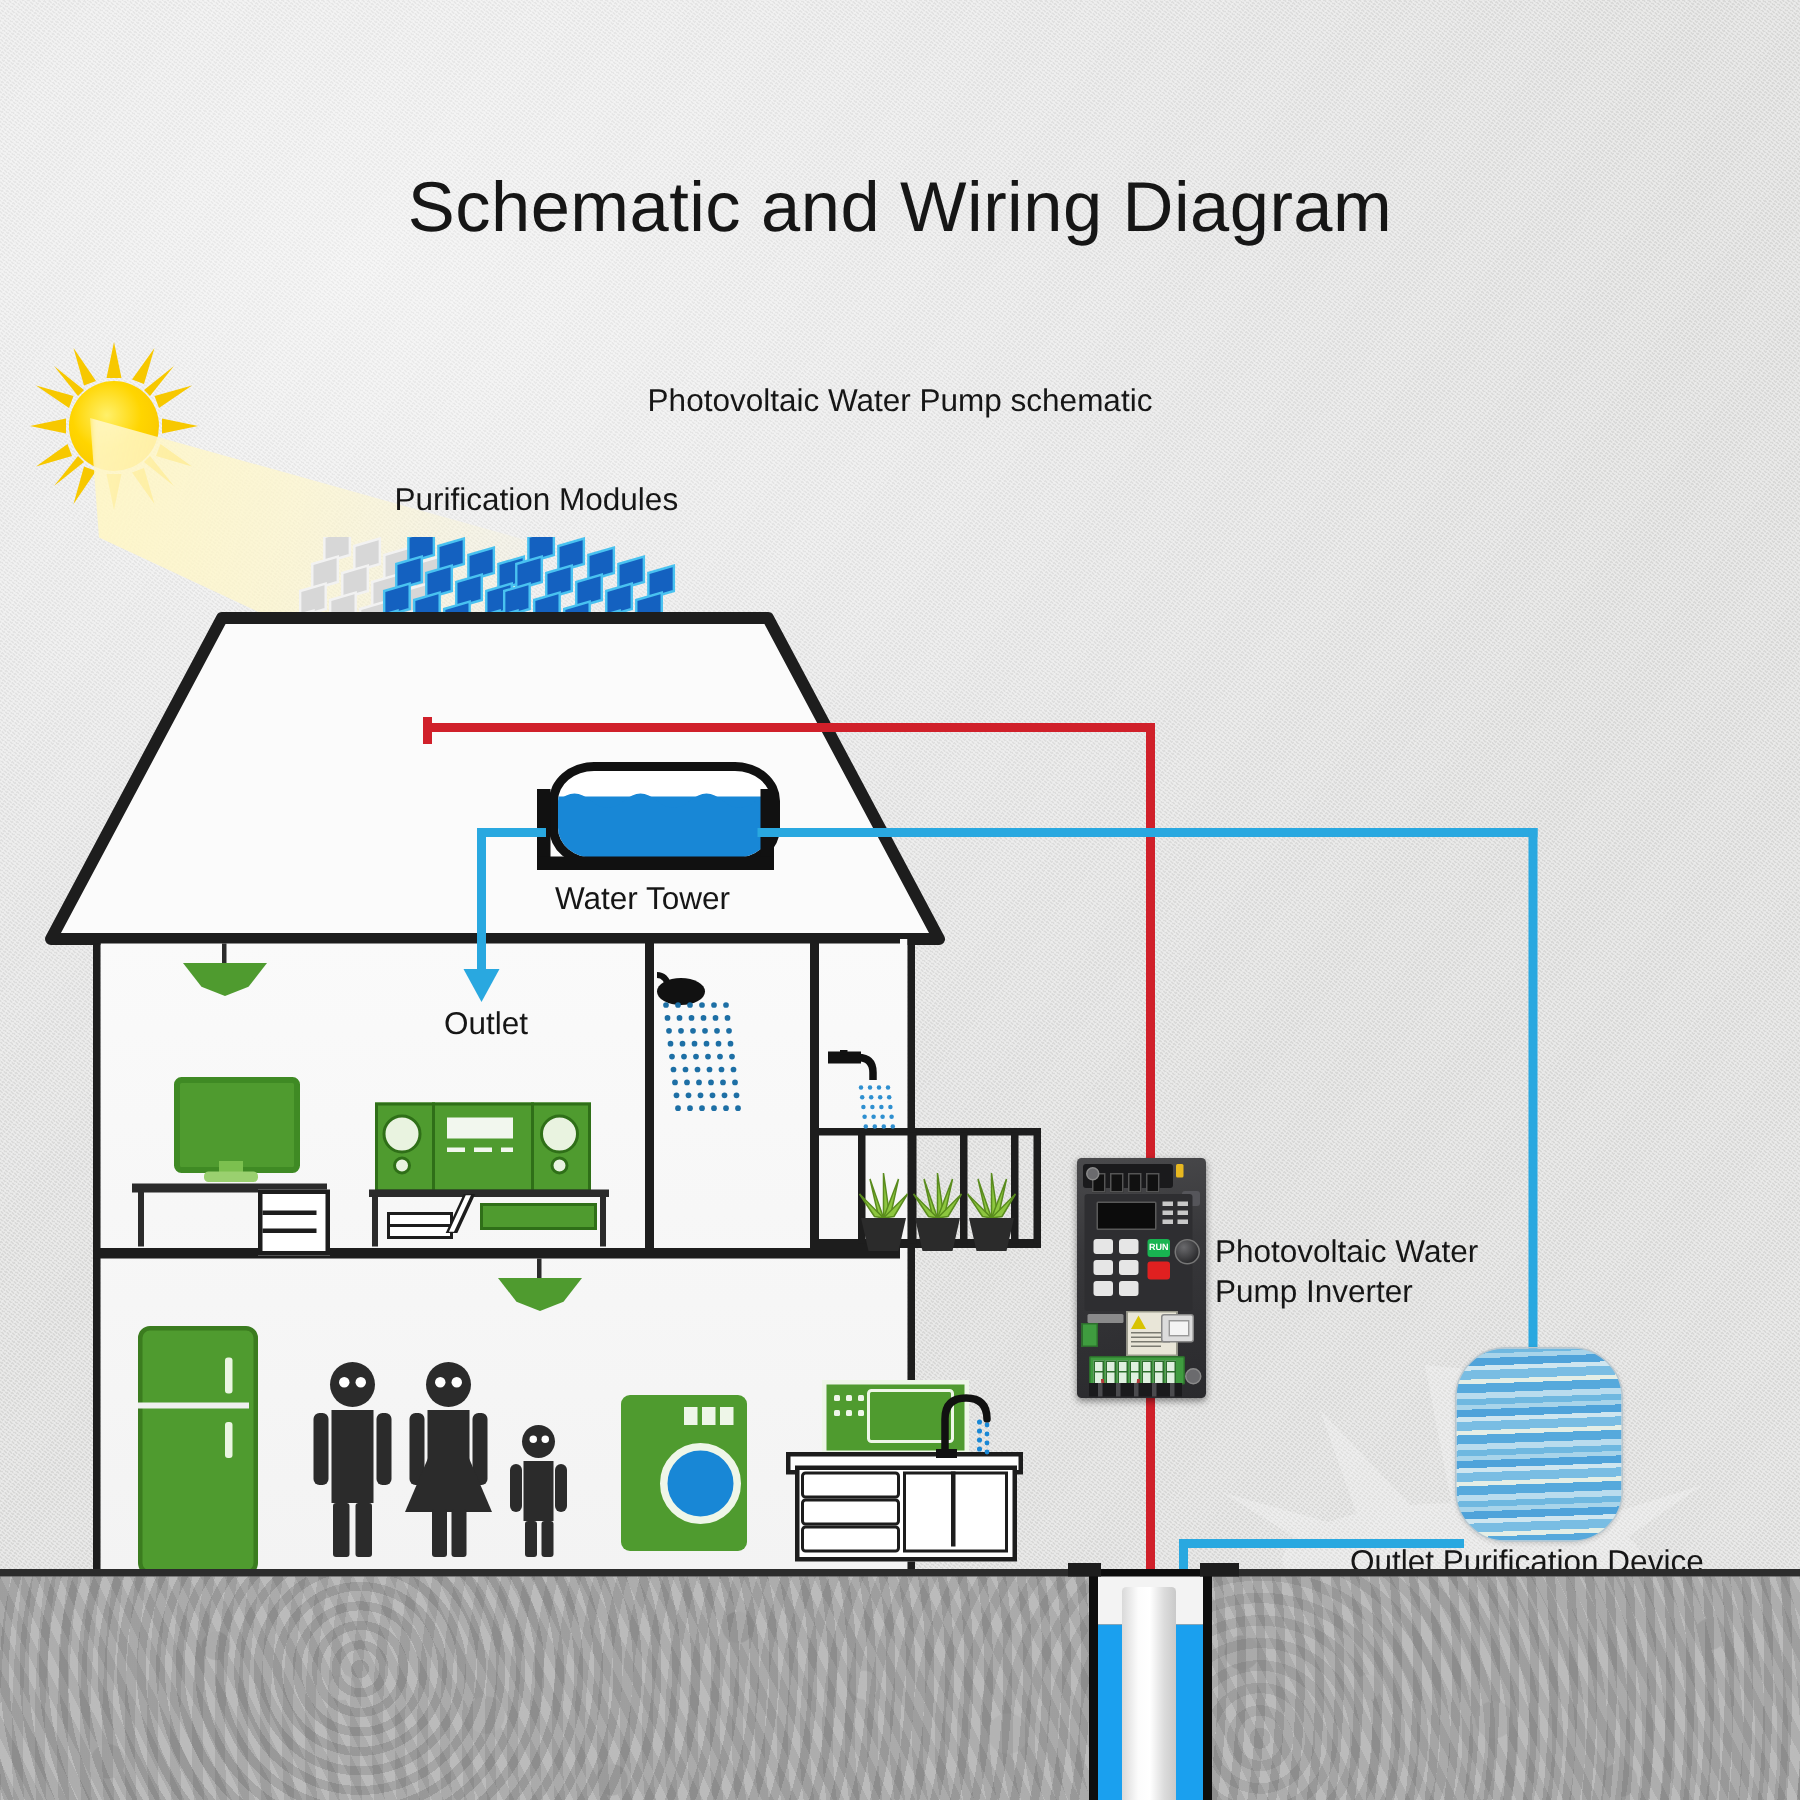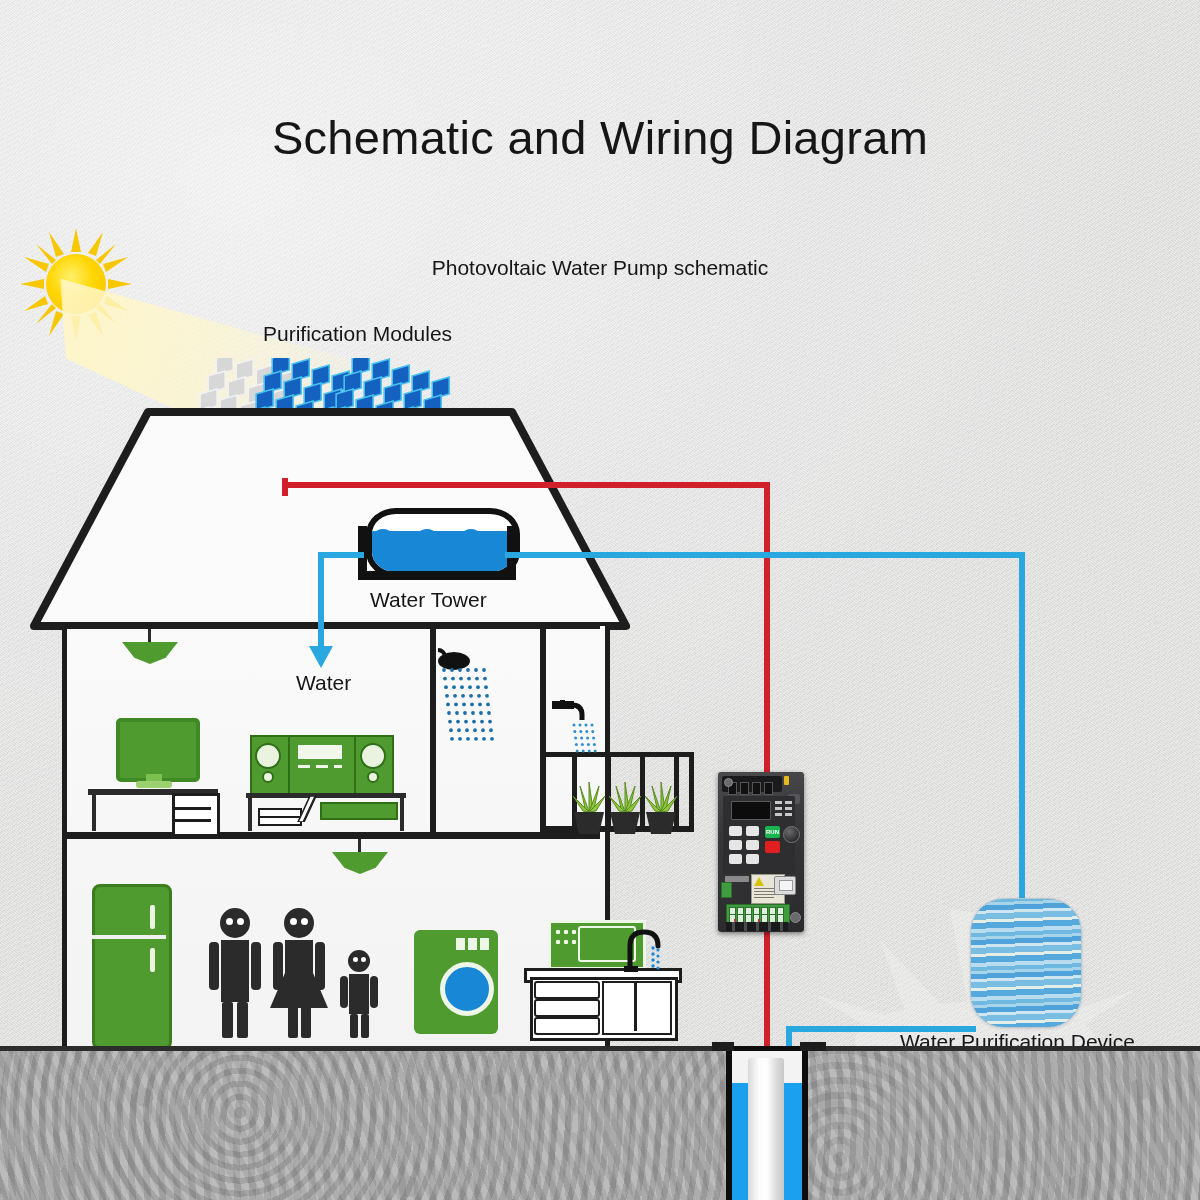--- a/index.html
+++ b/index.html
@@ -619,22 +619,26 @@
   <div class="abs pipe-blue" style="left:786px;top:1026px;width:6px;height:72px"></div>
 
   <div class="abs pipe-blue" style="left:318px;top:552px;width:46px;height:6px"></div>
   <div class="abs pipe-blue" style="left:318px;top:552px;width:6px;height:96px"></div>
   <svg class="abs" style="left:308px;top:640px;width:26px;height:28px" viewBox="0 0 26 28">
     <polygon points="13,28 1,6 25,6" fill="#29a8e0"></polygon>
   </svg>
 
   <div class="abs txt" id="lbl-modules">Purification Modules</div>
   <div class="abs txt" id="lbl-tower">Water Tower</div>
-  <div class="abs txt" id="lbl-outlet">Water</div>
-  <div class="abs txt" id="lbl-purifier">Water Purification Device</div>
+  <div class="abs txt" id="lbl-outlet">Outlet</div>
+  <div class="abs" id="lbl-inverter">
+    <div class="txt">Photovoltaic Water</div>
+    <div class="txt">Pump Inverter</div>
+  </div>
+  <div class="abs txt" id="lbl-purifier">Outlet Purification Device</div>
 
   <div class="abs" id="ground">
       <div id="ground-tex"></div>
     </div>
 
   <div class="abs" id="well-hole"></div>
   <div class="abs" id="well-water"></div>
   <div class="abs" id="well-air"></div>
   <div class="abs" id="pump"></div>
   <div class="abs" id="well-lip-l"></div>

